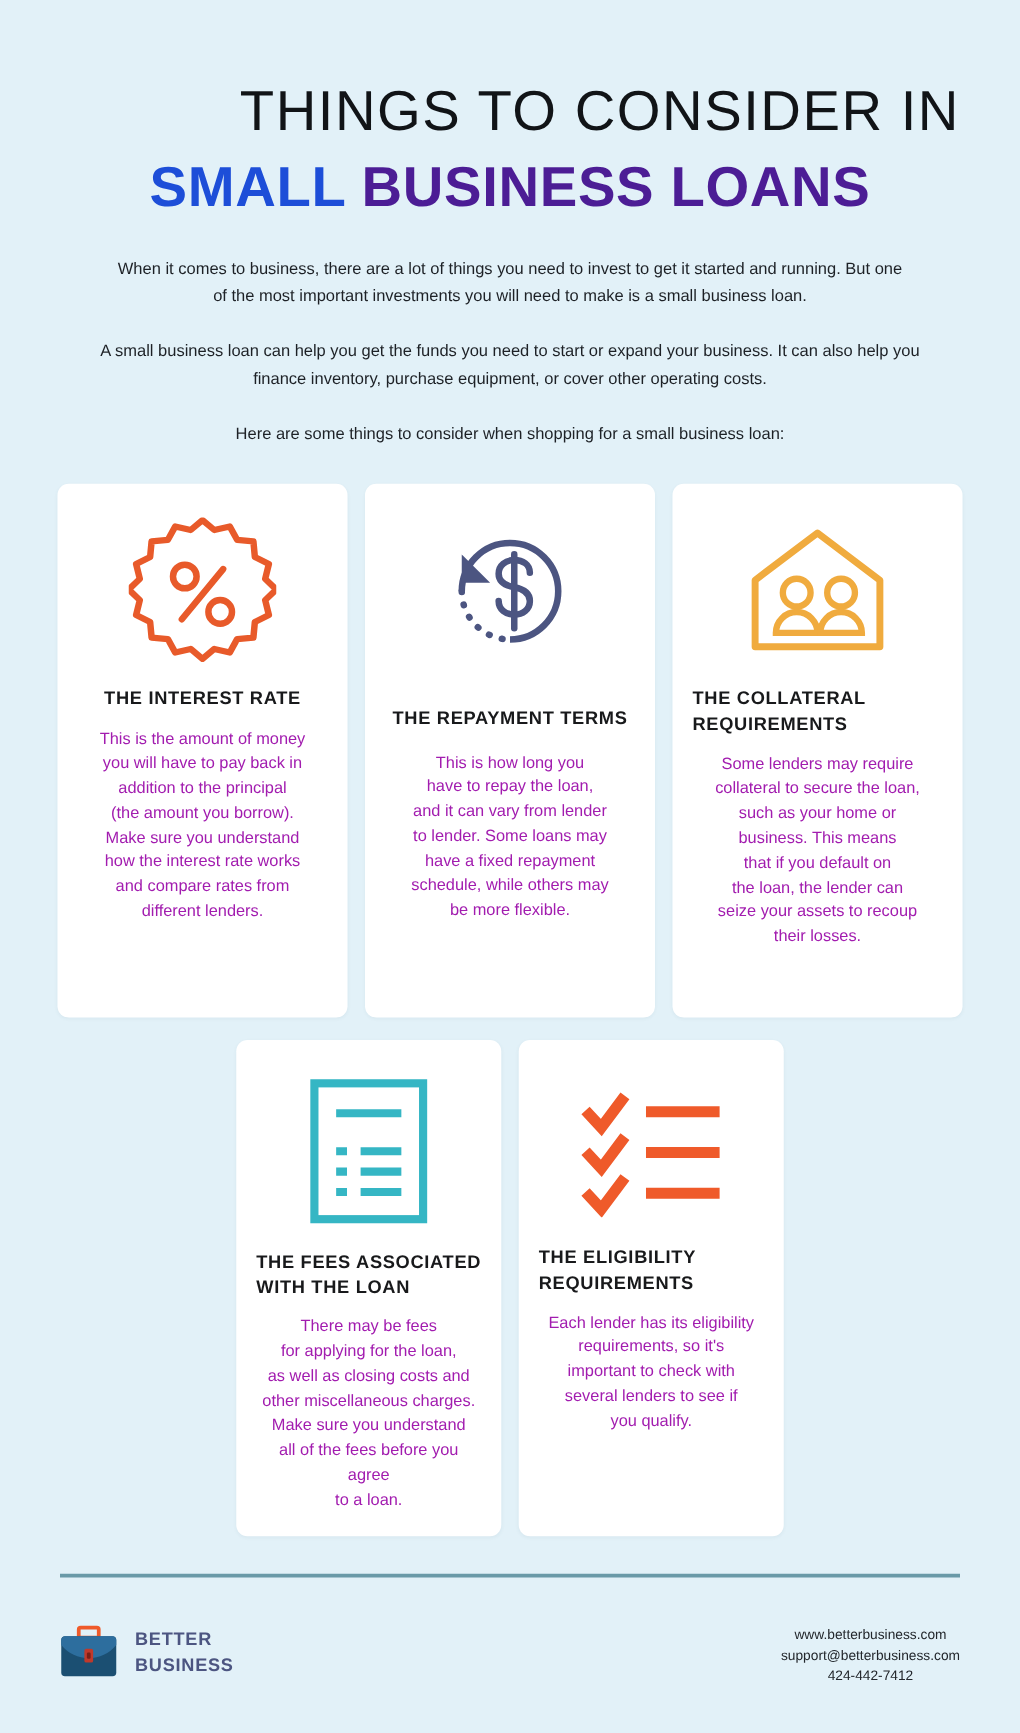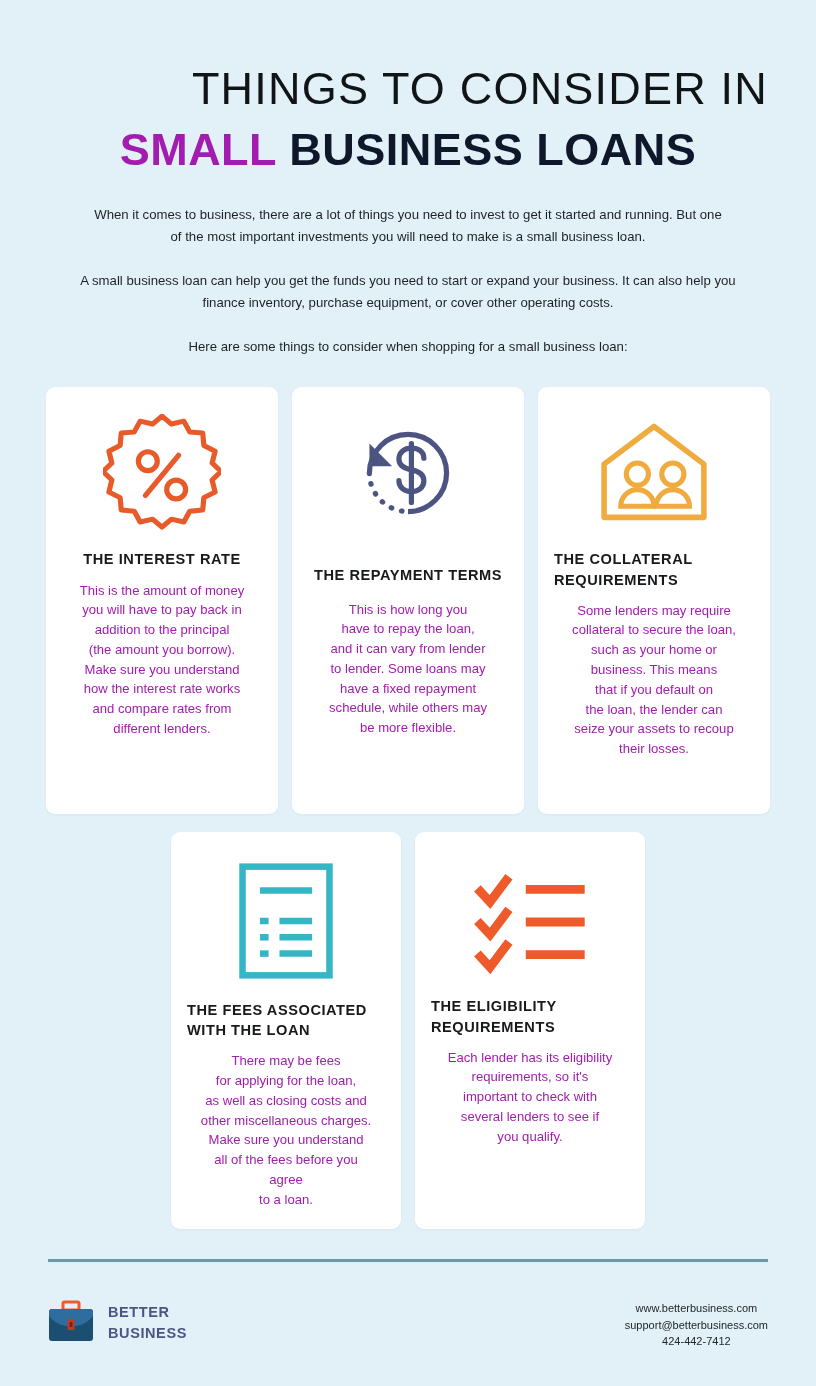--- a/index.html
+++ b/index.html
@@ -27,22 +27,22 @@
     text-align: right;
   }
   .title-line2 {
     font-size: 45px;
     font-weight: 700;
     letter-spacing: 0.5px;
     line-height: 1.3;
     margin-top: 6px;
     white-space: nowrap;
   }
-  .title-accent { color: #a21caf; }
-  .title-main { color: #0f172a; }
+  .title-accent { color: #1d4ed8; }
+  .title-main { color: #4c1d95; }
 
   .intro { margin-top: 24px; }
   .intro p {
     font-size: 13.2px;
     line-height: 1.68;
     color: #1d2126;
     max-width: 660px;
     margin: 0 auto;
     text-align: center;
   }
@@ -70,21 +70,21 @@
     background: #ffffff;
     border-radius: 9px;
     width: 233px;
     box-shadow: 0 1px 3px rgba(40,70,90,0.05);
     display: flex;
     flex-direction: column;
     align-items: center;
     padding: 20px 16px 20px;
   }
   .row1 .card { height: 427px; }
-  .row2 .card { width: 230px; height: 397px; }
+  .row2 .card { width: 212px; height: 397px; }
 
   .icon-wrap {
     height: 132px;
     display: flex;
     align-items: center;
     justify-content: center;
   }
   .row2 .icon-wrap { height: 140px; }
 
   .card-title {

